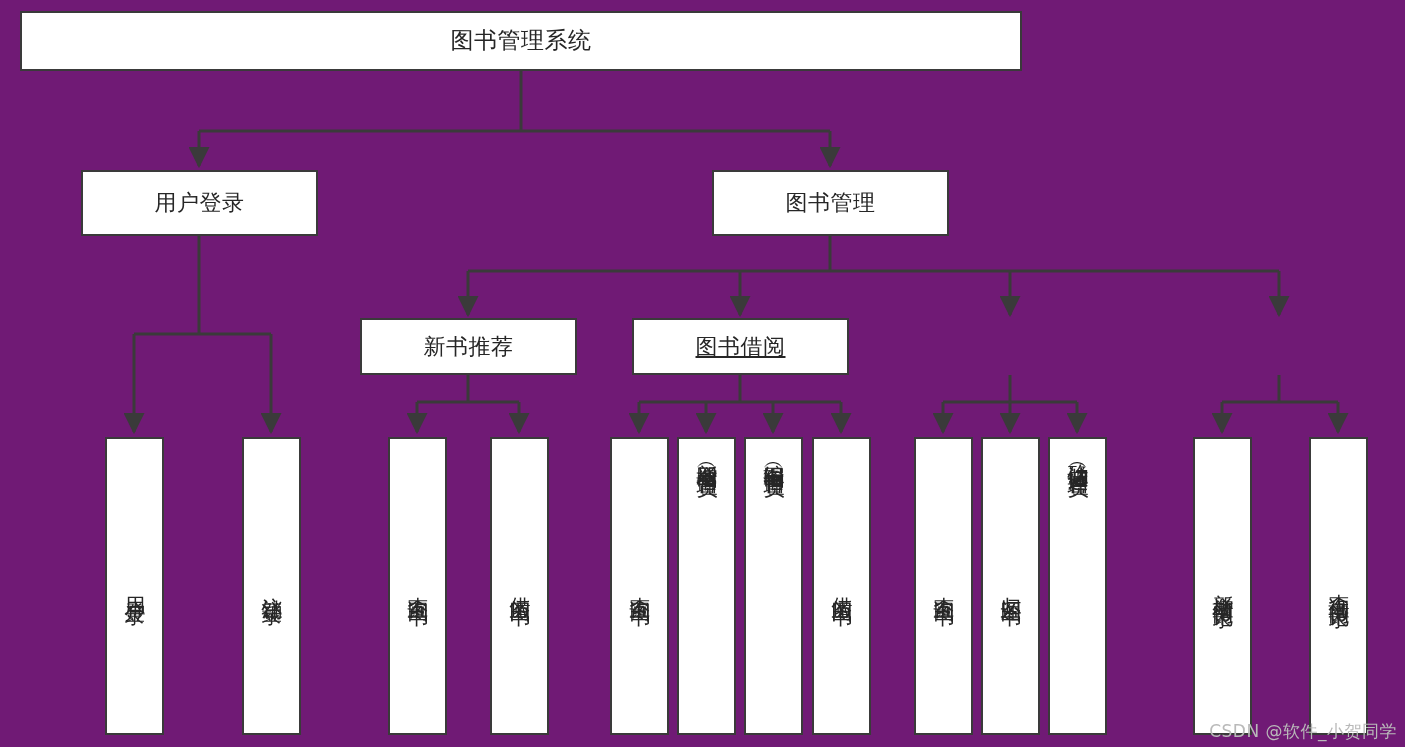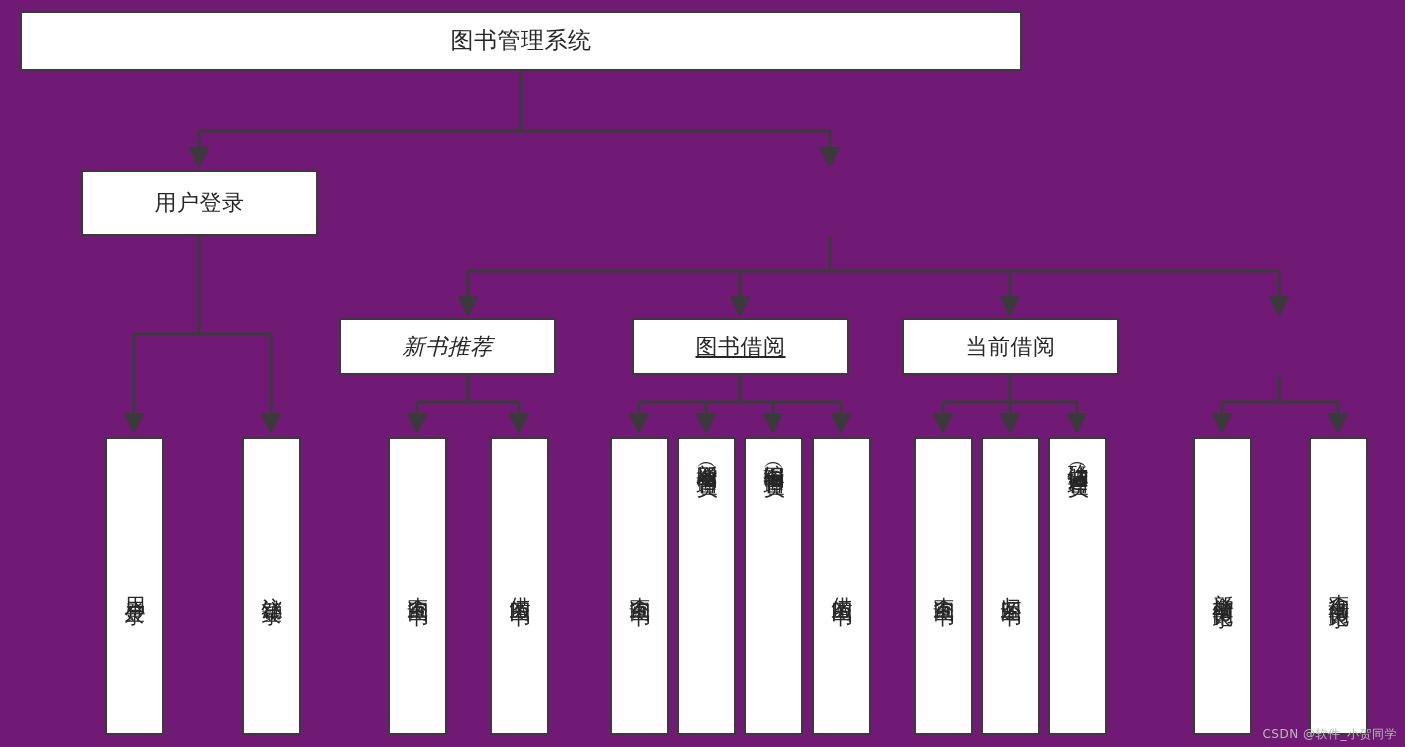--- a/index.html
+++ b/index.html
@@ -66,21 +66,21 @@
   }
   .node.v.tall .lbl { letter-spacing: 2px; }
   .node.v.mid {
     align-items: center;
     padding-top: 0;
   }
   #watermark {
     position: absolute;
     right: 8px;
     bottom: 4px;
-    font-size: 12px;
+    font-size: 17px;
     color: #b9b9b9;
     white-space: nowrap;
     z-index: 5;
     letter-spacing: 0.5px;
   }
 </style>
 </head>
 <body>
 
 <div id="canvas">
@@ -136,32 +136,32 @@
   </svg>
 
   <div class="node h" id="node-root" style="left:20px; top:11px; width:1002px; height:60px;">
     <span class="lbl">图书管理系统</span>
   </div>
 
   <div class="node h" style="left:81px; top:170px; width:237px; height:66px;">
     <span class="lbl">用户登录</span>
   </div>
 
-
-  <div class="node h" style="left:339px; top:318px; width:217px; height:57px;font-style:italic;">
+  <div class="node h" style="left:712px; top:170px; width:237px; height:66px;">
+    <span class="lbl">图书管理</span>
+  </div>
+
+  <div class="node h" style="left:360px; top:318px; width:217px; height:57px;">
     <span class="lbl">新书推荐</span>
   </div>
 
   <div class="node h" style="left:632px; top:318px; width:217px; height:57px;text-decoration:underline;">
     <span class="lbl">图书借阅</span>
   </div>
 
-  <div class="node h" style="left:902px; top:318px; width:217px; height:57px;">
-    <span class="lbl">当前借阅</span>
-  </div>
 
 
   <div class="node v mid" style="left:105px; top:437px; width:59px; height:298px;">
     <span class="lbl">用户登录</span>
   </div>
 
   <div class="node v mid" style="left:242px; top:437px; width:59px; height:298px;">
     <span class="lbl">注销登录</span>
   </div>
 

